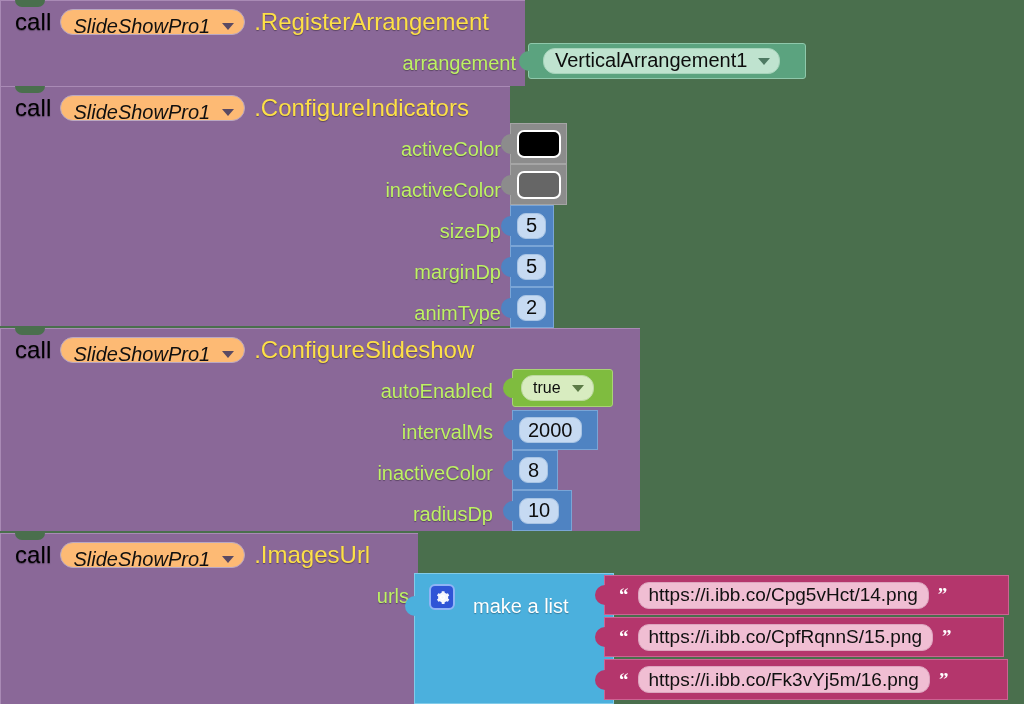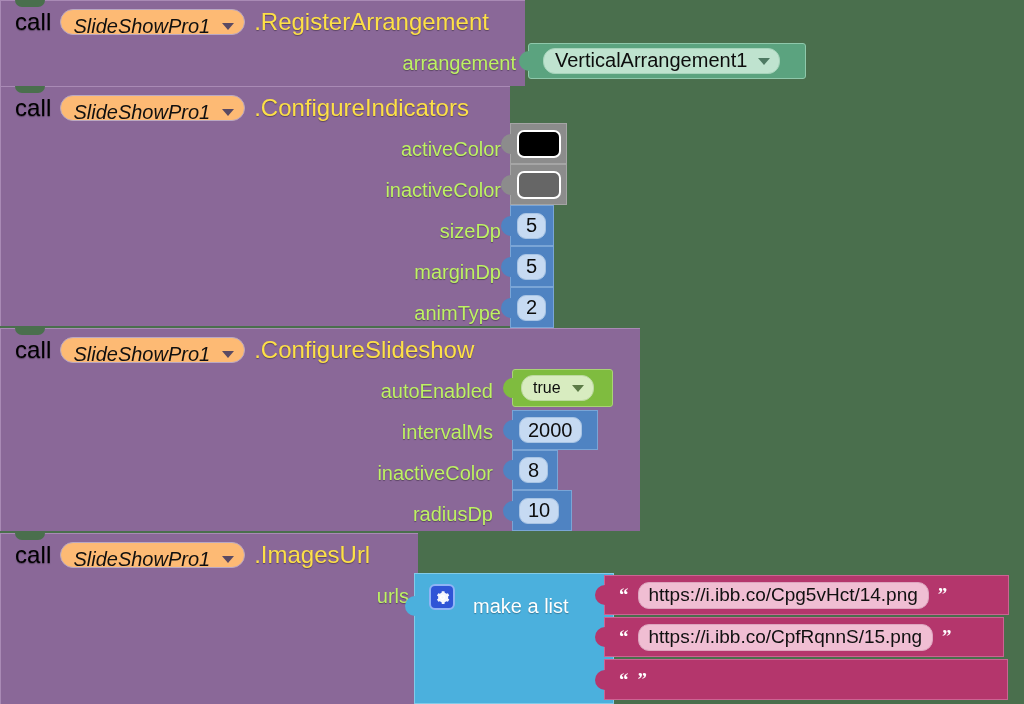--- a/index.html
+++ b/index.html
@@ -354,16 +354,19 @@
       <span class="fname">https://i.ibb.co/CpfRqnnS/15.png</span>
     </span>
     <span class="quote">”</span>
   </div>
 
   <div class="val v-text" style="left:604px;top:659px;width:404px;height:41px;padding-left:14px;gap:9px;">
     <span class="plug">
         <i></i>
       </span>
     <span class="quote">“</span>
+    <span class="field-pill fp-text">
+      <span class="fname">https://i.ibb.co/Fk3vYj5m/16.png</span>
+    </span>
     <span class="quote">”</span>
   </div>
 
 </div>
 
 </body></html>

